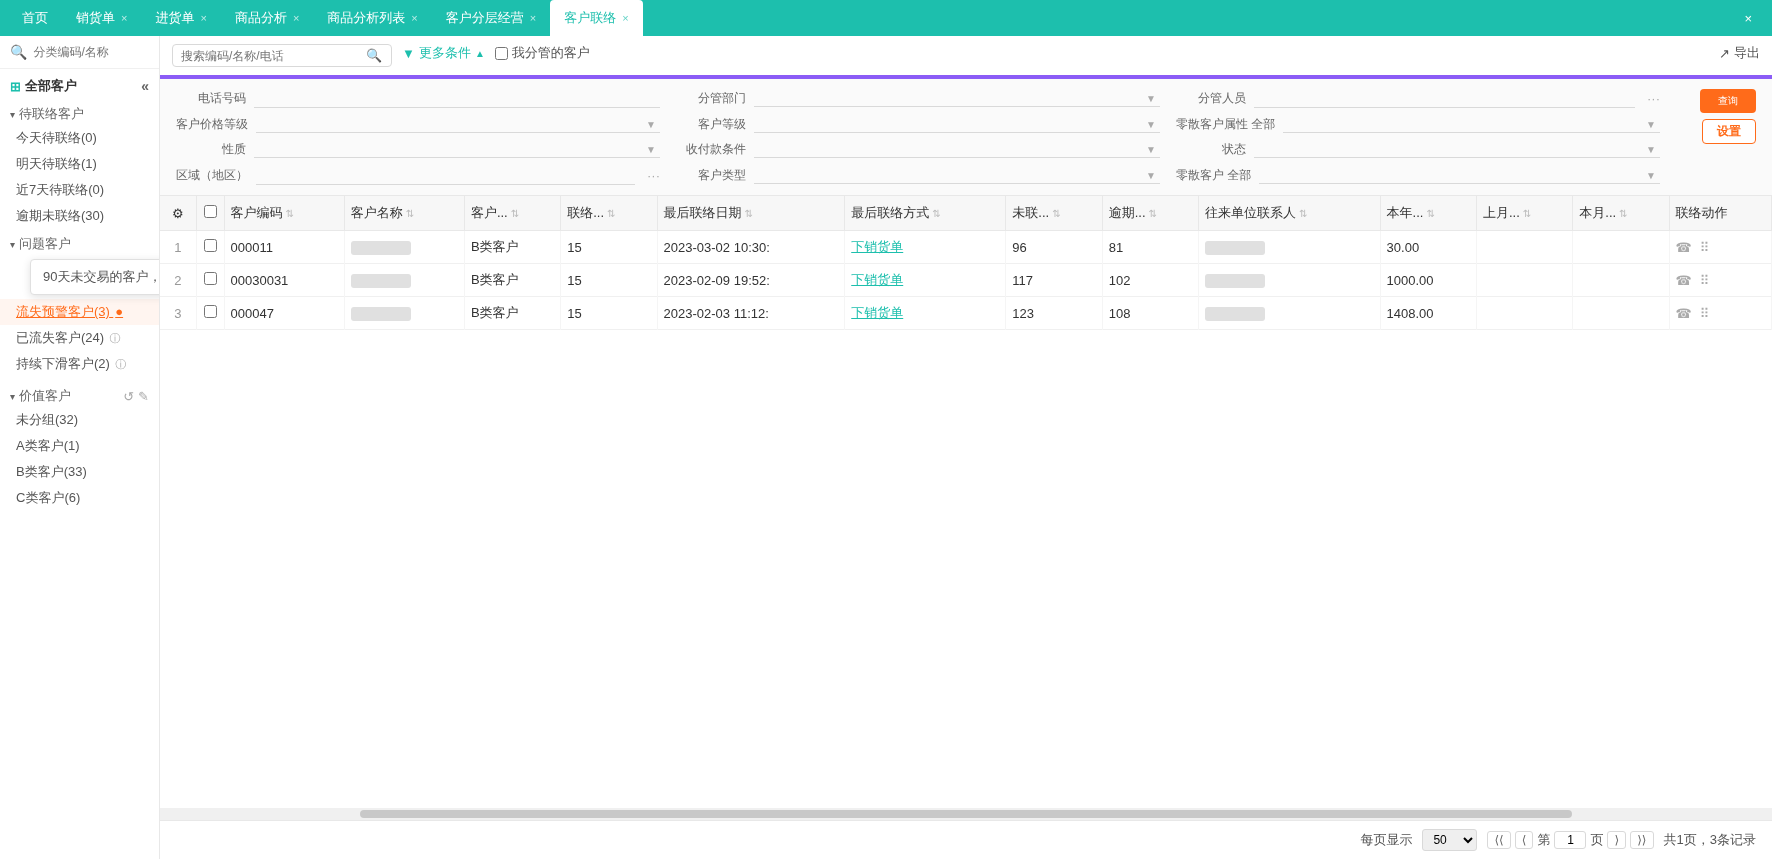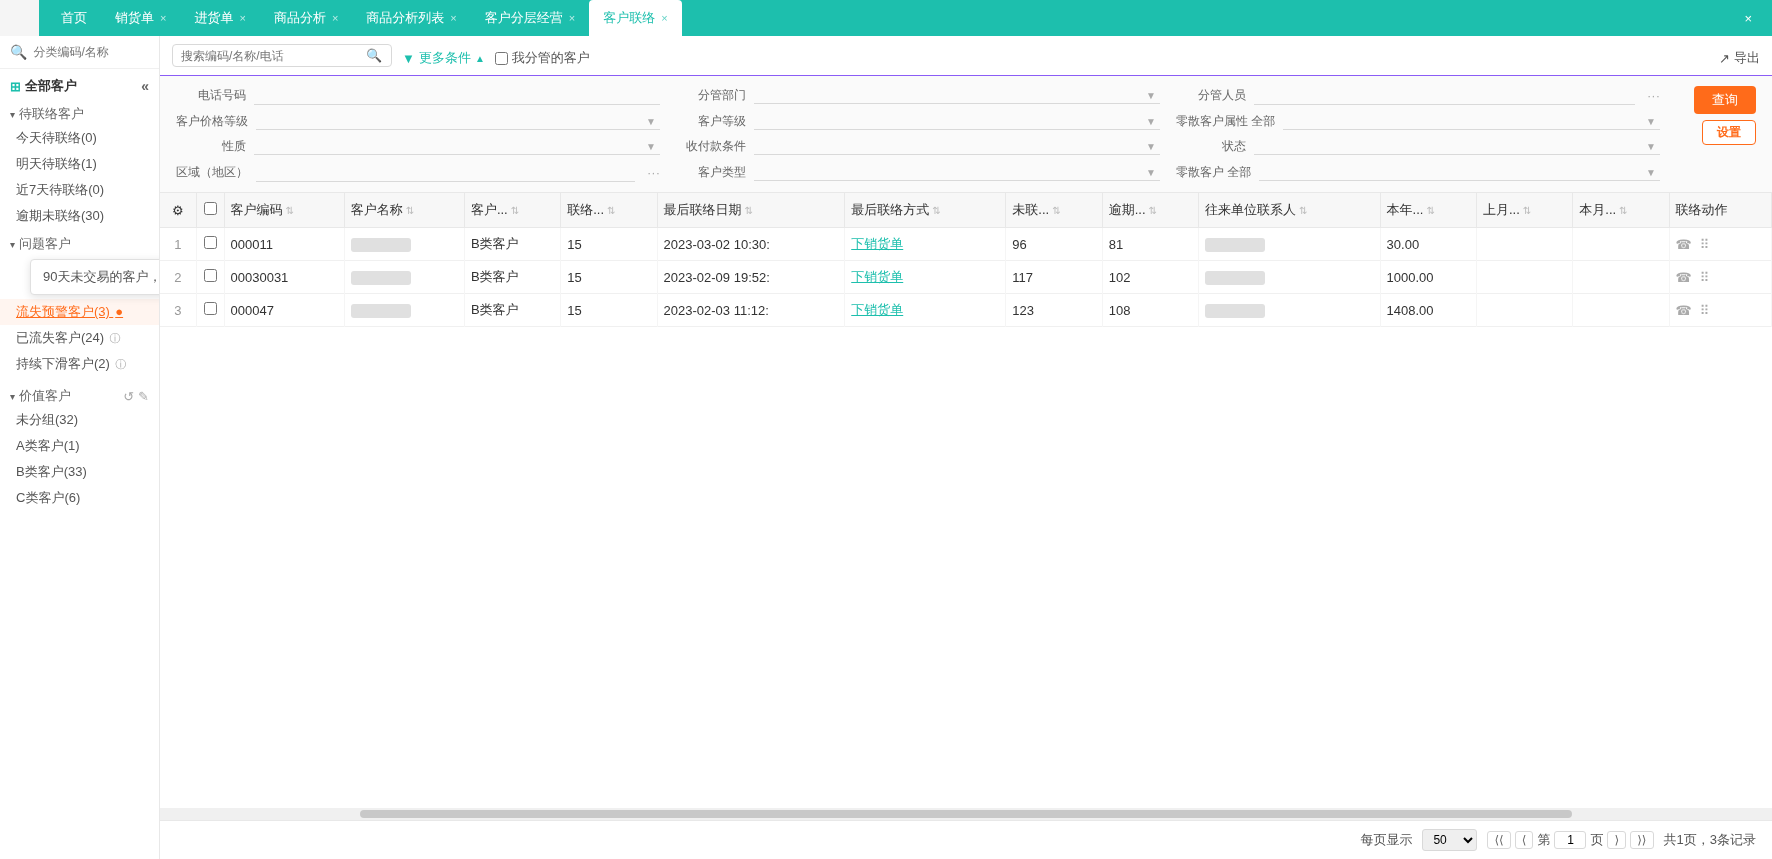--- a/index.html
+++ b/index.html
@@ -6,21 +6,20 @@
     body { background: #f5f5f5; overflow: hidden; width: 1772px; height: 859px; }
 
     
     .topbar {
       background: #1dbfad;
       height: 36px;
       display: flex;
       align-items: center;
       padding: 0 8px;
       gap: 0;
-      margin-left: 39px;
     }
     .topbar-item {
       color: #fff;
       padding: 0 14px;
       height: 36px;
       display: flex;
       align-items: center;
       cursor: pointer;
       white-space: nowrap;
       font-size: 13px;
@@ -148,22 +147,22 @@
       display: flex;
       flex-direction: column;
       overflow: hidden;
       background: #fff;
     }
 
     
     .filter-bar {
       padding: 8px 12px;
       display: flex;
-      align-items: flex-end;
-      border-bottom: 1px solid #8b5cf6;
+      align-items: flex-start;
+      border-bottom: 4px solid #8b5cf6;
       gap: 10px;
       background: #fff;
     }
     .search-input-wrap {
       display: flex;
       align-items: center;
       border: 1px solid #d9d9d9;
       border-radius: 4px;
       padding: 3px 8px;
       gap: 6px;
@@ -256,21 +255,21 @@
       gap: 6px;
       align-items: flex-end;
       min-width: 80px;
     }
     .btn-query {
       background: #ff6b1a;
       color: #fff;
       border: none;
       border-radius: 4px;
       padding: 5px 18px;
-      font-size: 13px;
+      font-size: 10px;
       cursor: pointer;
       white-space: nowrap;
     }
     .btn-settings {
       background: #fff;
       color: #ff6b1a;
       border: 1px solid #ff6b1a;
       border-radius: 4px;
       padding: 3px 14px;
       font-size: 12px;

